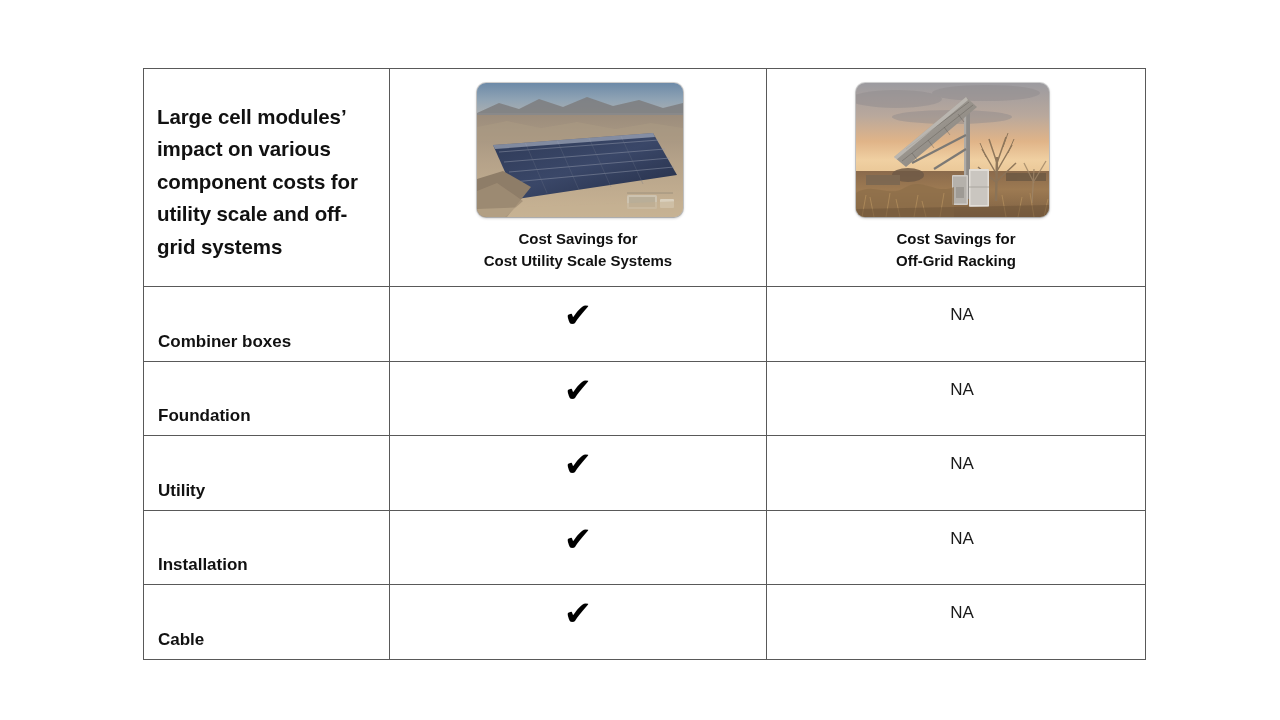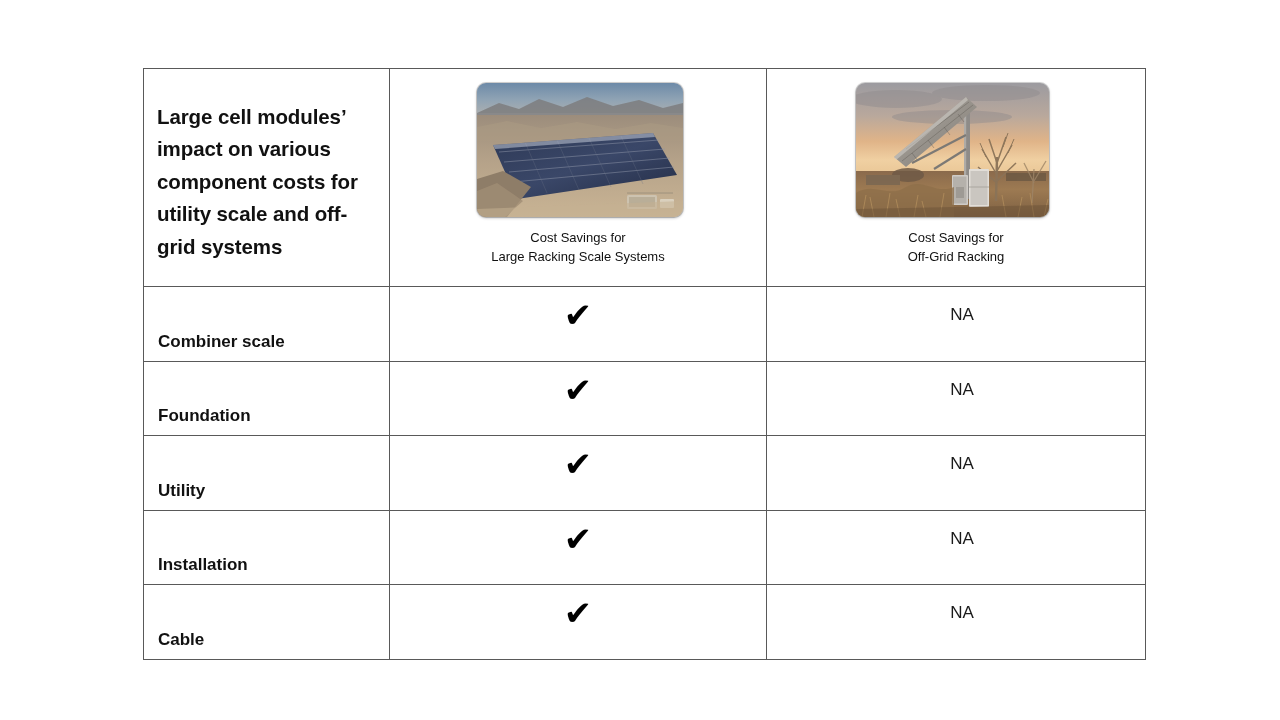--- a/index.html
+++ b/index.html
@@ -78,22 +78,22 @@
     height: 134px;
   }
   .photo-frame svg { display: block; width: 100%; height: 100%; }
 
   .col-caption {
     position: absolute;
     left: 0;
     right: 0;
     top: 159px;
     text-align: center;
-    font-size: 13px;
-    font-weight: normal;
+    font-size: 15px;
+    font-weight: bold;
     line-height: 1.48;
     color: #111111;
   }
 
   
   .body-row td { height: 73.5px; }
 
   .row-label {
     position: relative;
     padding-left: 14px;
@@ -203,21 +203,21 @@
                 <rect x="150" y="112" width="30" height="14" rx="1.5" fill="#cfc6b4"></rect>
                 <rect x="152" y="114" width="26" height="10" fill="#b9ae9a"></rect>
                 <rect x="183" y="116" width="14" height="9" rx="1" fill="#ddd4c2"></rect>
                 <line x1="150" y1="110" x2="196" y2="110" stroke="#9a907d" stroke-width="1"></line>
               </g>
               <path d="M0,126 L206,118 L206,134 L0,134 Z" fill="#c4b092" opacity="0.55"></path>
             </svg>
           </div>
           <div class="col-caption">
             <div>Cost Savings for</div>
-            <div>Large Racking Scale Systems</div>
+            <div>Cost Utility Scale Systems</div>
           </div>
         </td>
 
         <td class="head-media-cell">
           <div class="photo-frame photo-b">
             <svg viewBox="0 0 193 134" preserveAspectRatio="none">
               <defs>
                 <linearGradient id="skyB" x1="0" y1="0" x2="0" y2="1">
                   <stop offset="0%" stop-color="#9c9ba0"></stop>
                   <stop offset="35%" stop-color="#b9a89c"></stop>
@@ -301,21 +301,21 @@
           </div>
           <div class="col-caption">
             <div>Cost Savings for</div>
             <div>Off-Grid Racking</div>
           </div>
         </td>
       </tr>
 
       <tr class="body-row">
         <td class="row-label">
-          <span>Combiner scale</span>
+          <span>Combiner boxes</span>
         </td>
         <td class="cell-center">
           <div class="mark-check">✔</div>
         </td>
         <td class="cell-center">
           <div class="mark-na">NA</div>
         </td>
       </tr>
 
       <tr class="body-row">

